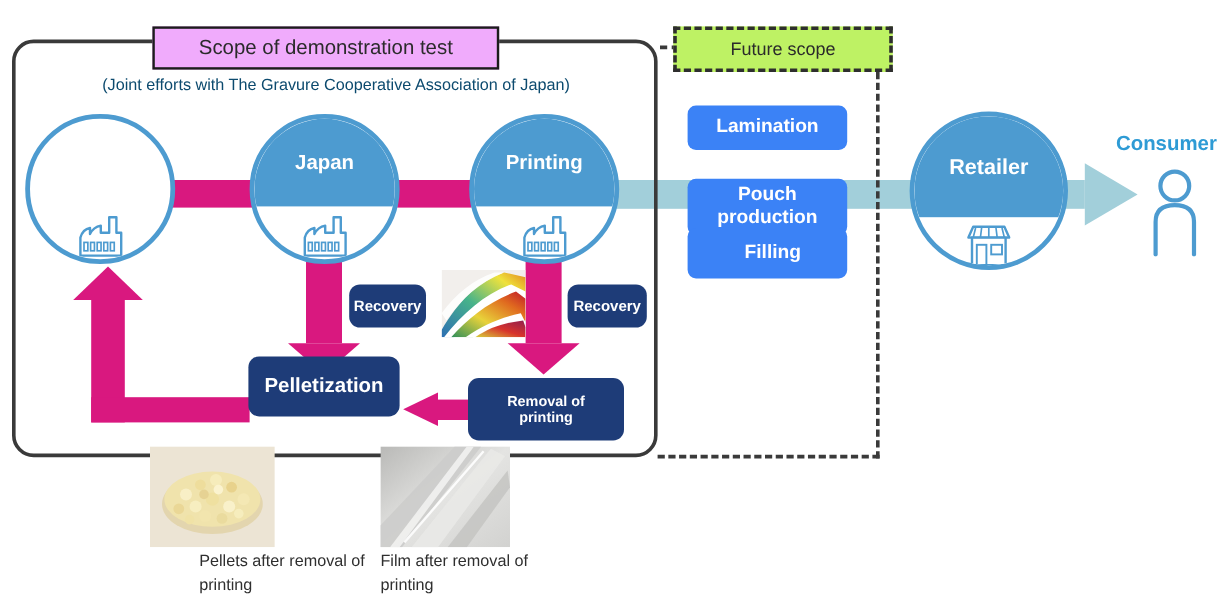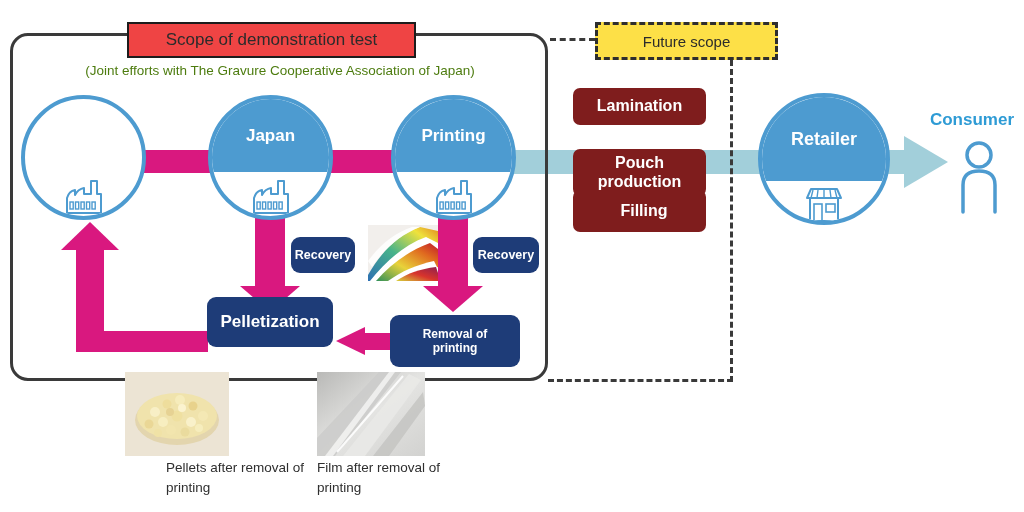--- a/index.html
+++ b/index.html
@@ -4,24 +4,24 @@
 <style>
   html,body{margin:0;padding:0;background:#fff;}
   #stage{
     position:relative;width:1024px;height:512px;overflow:hidden;background:#fff;
     font-family:"Liberation Sans", sans-serif;
   }
   .abs{position:absolute;box-sizing:border-box;}
 
   
   .main-box{left:10px;top:33px;width:538px;height:348px;border:3px solid #3a3a3a;border-radius:18px;z-index:2;}
-  .title-box{left:127px;top:22px;width:289px;height:36px;background:#ef4444;border:2px solid #1c1c1c;z-index:7;
+  .title-box{left:127px;top:22px;width:289px;height:36px;background:#f0abfc;border:2px solid #1c1c1c;z-index:7;
     display:flex;align-items:center;justify-content:center;font-size:17px;color:#2b2b2b;}
-  .subtitle{left:20px;top:63px;width:520px;text-align:center;font-size:13.5px;color:#4d7c0f;z-index:3;}
-  .future-box{left:595px;top:22px;width:183px;height:38px;border:3px dashed #2e2e2e;background:#fde047;z-index:3;
+  .subtitle{left:20px;top:63px;width:520px;text-align:center;font-size:13.5px;color:#0c4a6e;z-index:3;}
+  .future-box{left:561px;top:22px;width:183px;height:38px;border:3px dashed #2e2e2e;background:#bef264;z-index:3;
     display:flex;align-items:center;justify-content:center;font-size:15px;color:#2b2b2b;}
   .dash-h1{left:550px;top:38px;width:45px;border-top:3px dashed #3a3a3a;z-index:2;}
   .dash-v{left:730px;top:60px;height:322px;border-left:3px dashed #3a3a3a;z-index:2;}
   .dash-h2{left:548px;top:379px;width:185px;border-top:3px dashed #3a3a3a;z-index:2;}
 
   
   .flow-band{left:500px;top:150px;width:404px;height:24px;background:#A2CFDA;z-index:1;}
   .flow-head{left:904px;top:136px;width:0;height:0;z-index:1;
     border-top:26px solid transparent;border-bottom:26px solid transparent;border-left:44px solid #A2CFDA;}
 
@@ -51,21 +51,21 @@
   .n-raw{left:21px;top:95px;width:125px;height:125px;}
   .n-film{left:208px;top:95px;width:125px;height:125px;}
   .n-print{left:391px;top:95px;width:125px;height:125px;}
   .n-retail{left:758px;top:93px;width:132px;height:132px;text-decoration:underline;}
   .cap-sm{height:73px;font-size:17px;}
   .cap-lg{height:84px;font-size:18px;}
   .icon-sm{top:77px;}
   .icon-lg{top:88px;}
 
   
-  .step{background:#7f1d1d;border-radius:7px;color:#fff;font-weight:bold;z-index:3;
+  .step{background:#3b82f6;border-radius:7px;color:#fff;font-weight:bold;z-index:3;
     display:flex;align-items:center;justify-content:center;text-align:center;font-size:16px;line-height:1.15;padding:0 10px;}
   .s-lam{left:573px;top:88px;width:133px;height:37px;}
   .s-pouch{left:573px;top:149px;width:133px;height:47px;}
   .s-fill{left:573px;top:190px;width:133px;height:42px;padding-left:19px;}
   .navybox{background:#1E3C78;border-radius:9px;color:#fff;font-weight:bold;z-index:4;
     display:flex;align-items:center;justify-content:center;text-align:center;line-height:1.18;}
   .r1{left:291px;top:237px;width:64px;height:36px;font-size:12.5px;}
   .r2{left:473px;top:237px;width:66px;height:36px;font-size:12.5px;}
   .pellet-box{left:207px;top:297px;width:126px;height:50px;font-size:17px;}
   .removal-box{left:390px;top:315px;width:130px;height:52px;font-size:12px;padding:0 16px;}

